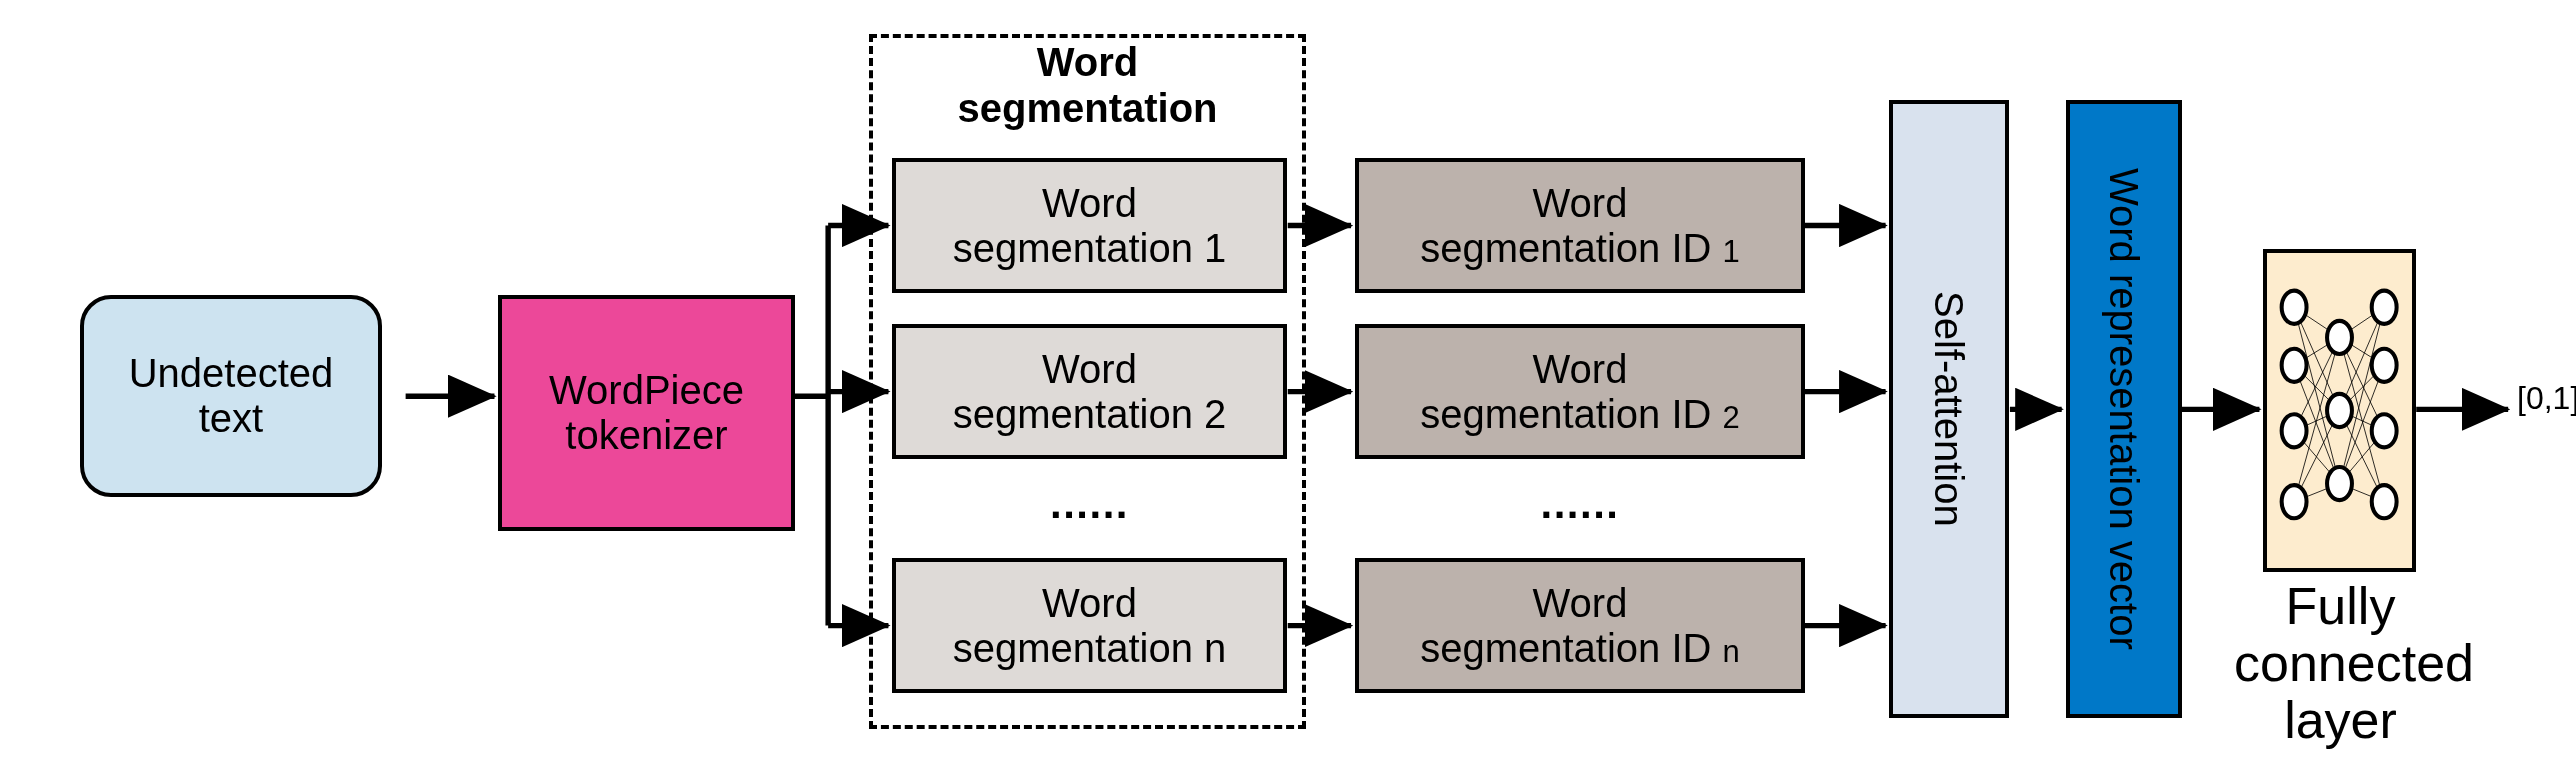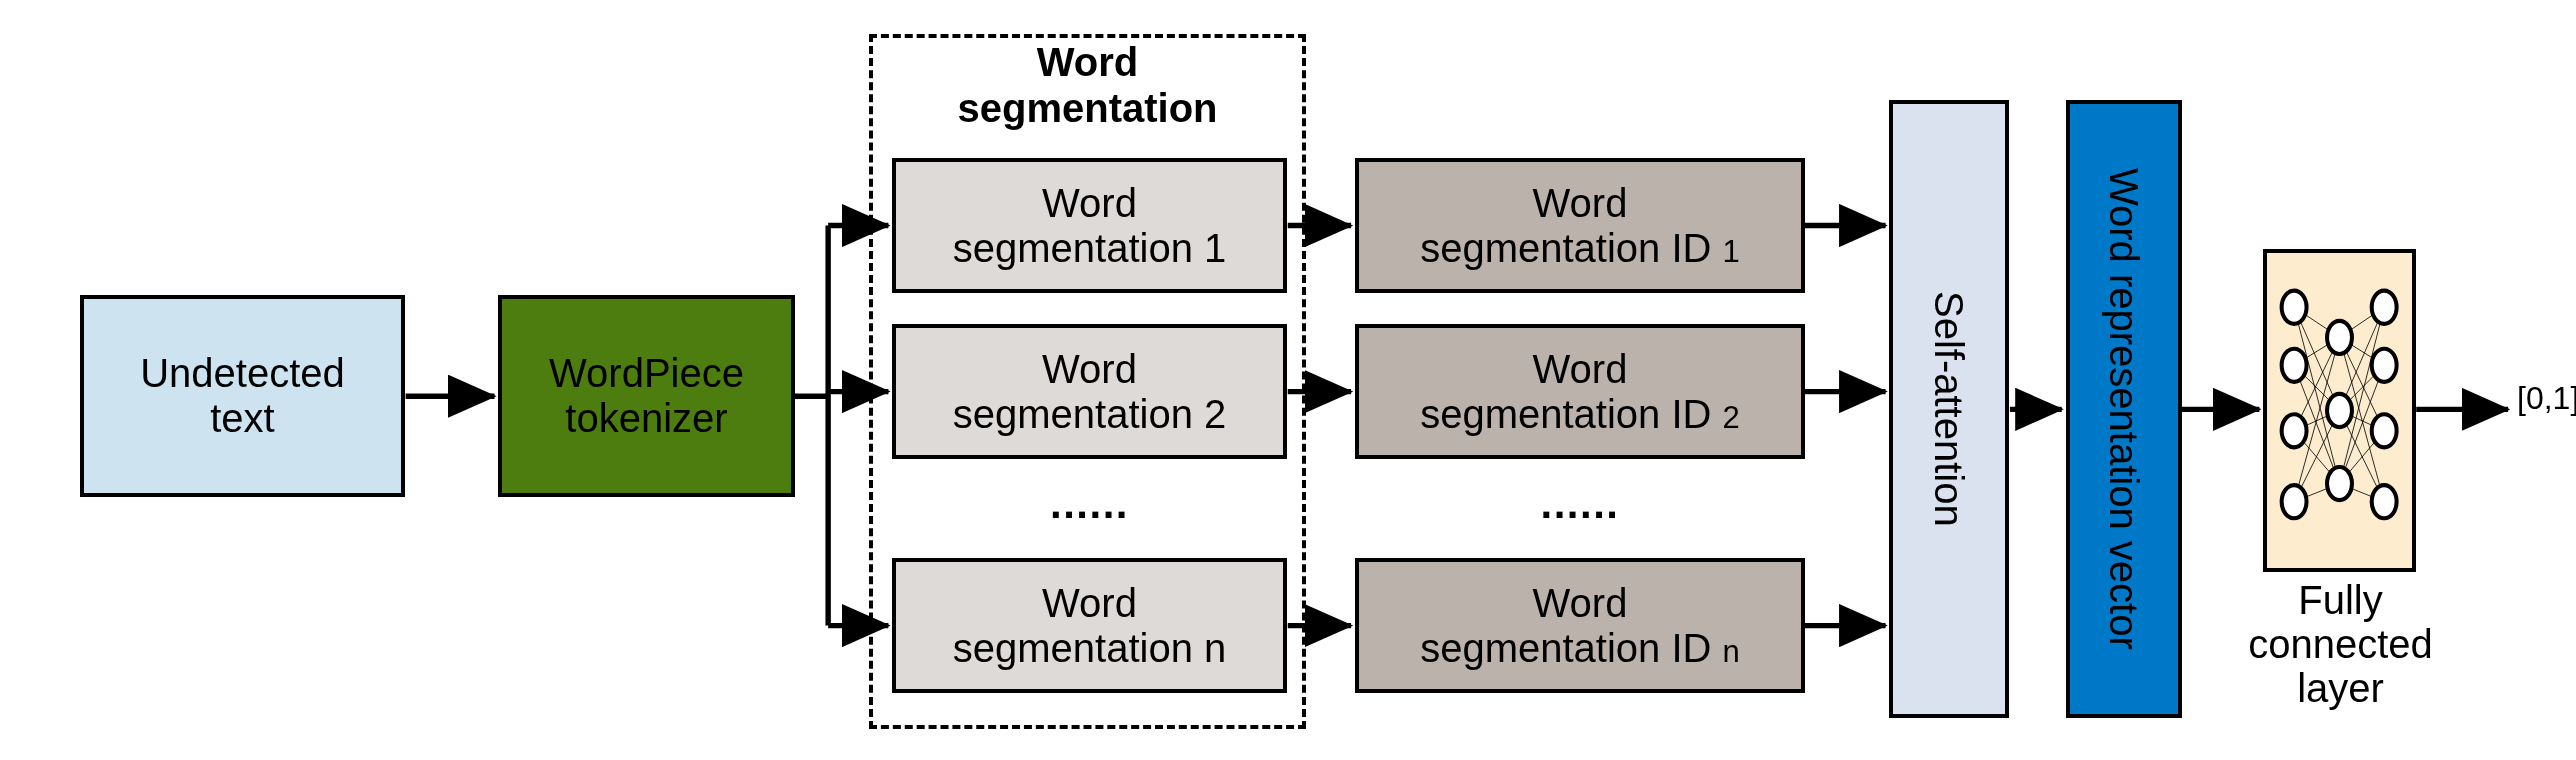--- a/index.html
+++ b/index.html
@@ -33,26 +33,27 @@
     color: #000;
     padding: 1.5px 6.2px;
   }
   .node-label {
     display: block;
     white-space: pre-line;
   }
 
   
   #undetected-text {
-    left: 32px; top: 295px; width: 325px; height: 202px;
+    left: 32px; top: 295px; width: 302px; height: 202px;
     background: #cde3f0;
+    border-radius: 31px;
   }
   #wordpiece-tokenizer {
-    left: 450px; top: 295px; width: 297px; height: 202px;
-    background: #4d7c0f;
+    left: 450px; top: 295px; width: 297px; height: 236px;
+    background: #ec4899;
   }
 
   .seg-box {
     width: 395px; height: 135px;
     background: #dedad7;
     left: 844px;
   }
   #seg-box-1 { top: 158px; }
   #seg-box-2 { top: 324px; }
   #seg-box-n { top: 558px; }
@@ -118,21 +119,21 @@
     line-height: 1;
   }
   #dots-segmentation { left: 844px; top: 483px; width: 395px; text-align: center; }
   #dots-id          { left: 1307px; top: 483px; width: 450px; text-align: center; }
 
   
   #fc-caption {
     position: absolute;
     left: 2186px; top: 578px; width: 213px;
     text-align: center;
-    font-size: 40px;
+    font-size: 52px;
     line-height: 1.1;
     white-space: pre-line;
   }
   #output-range {
     position: absolute;
     left: 2469px; top: 380px;
     font-size: 32px;
     white-space: nowrap;
   }
 

